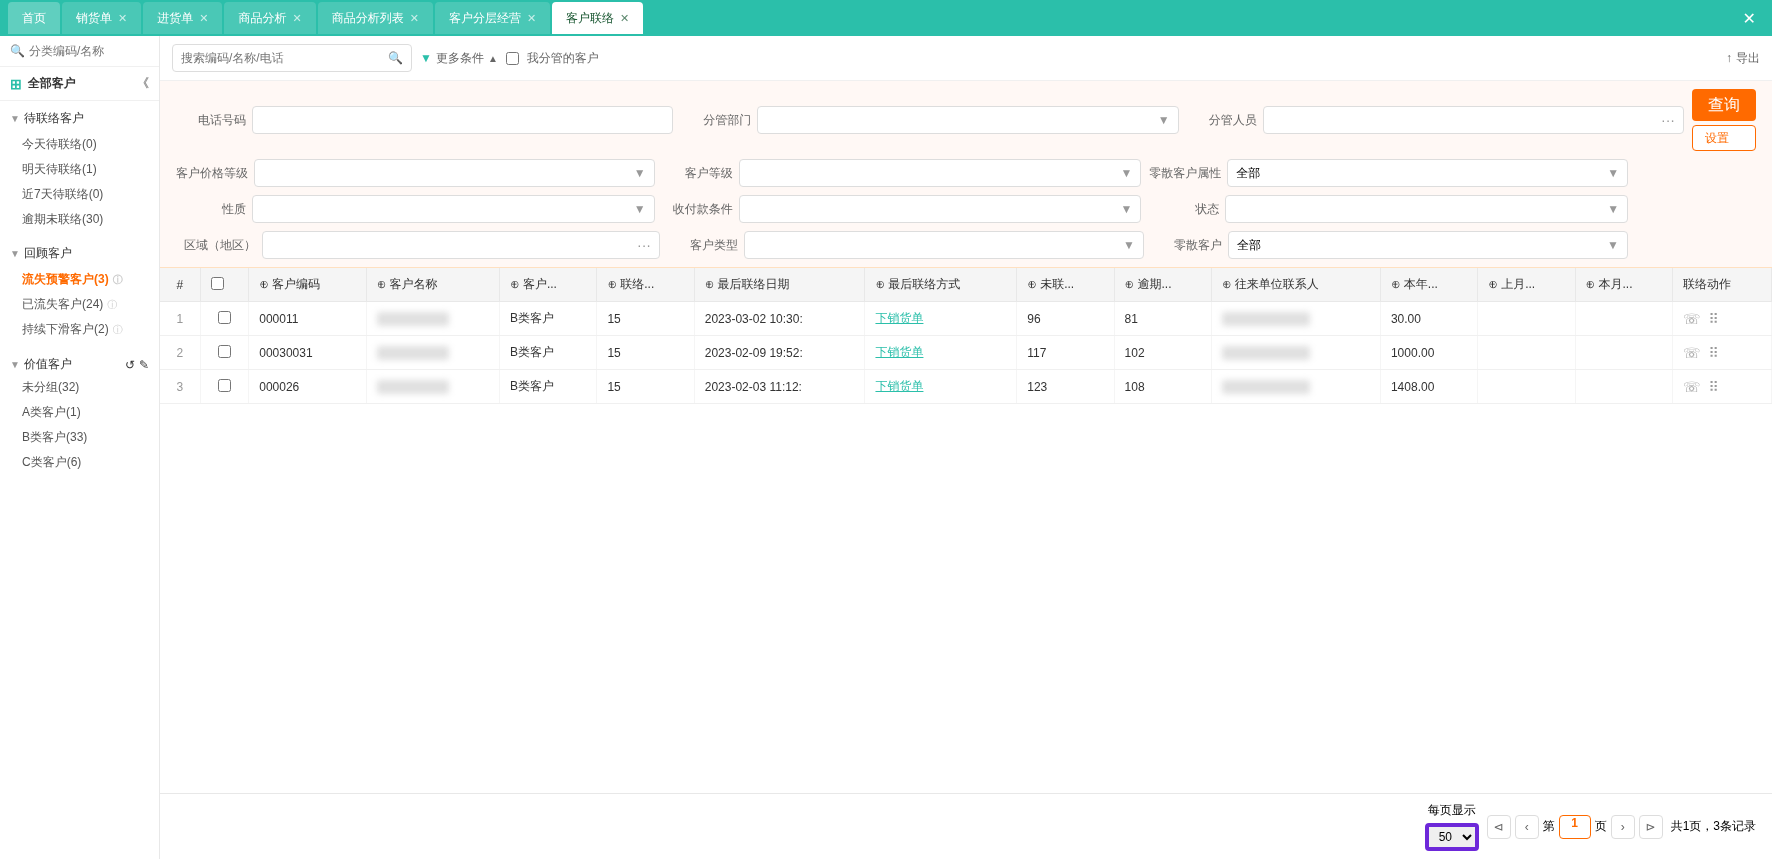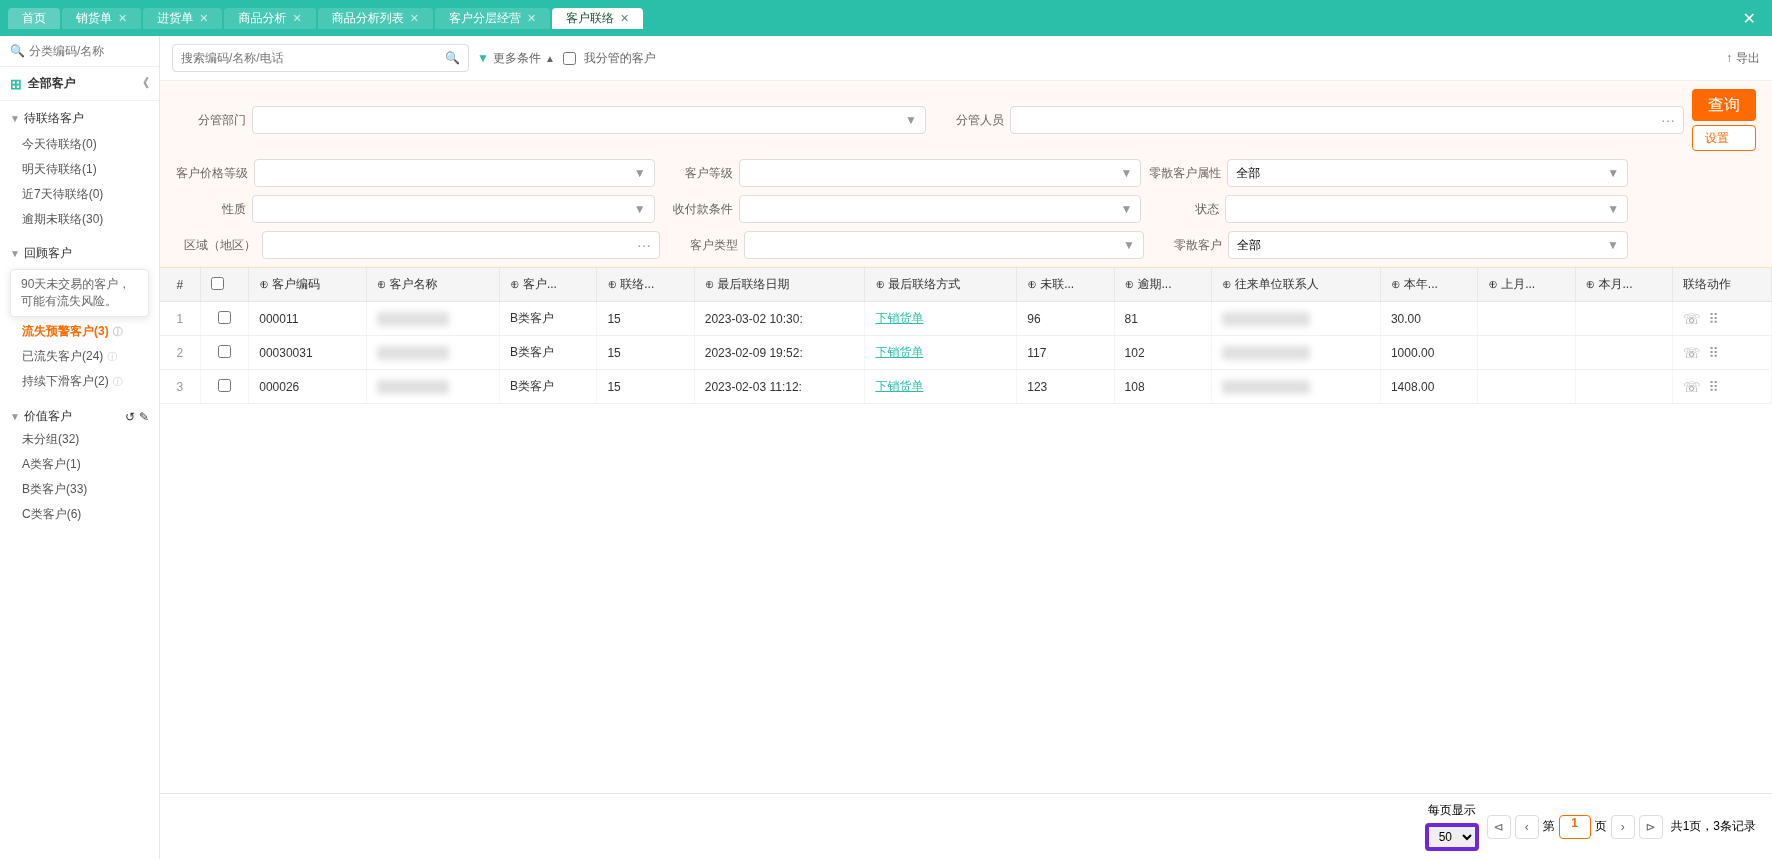--- a/index.html
+++ b/index.html
@@ -4,21 +4,21 @@
   <style>
     * { box-sizing: border-box; margin: 0; padding: 0; font-family: 'Microsoft YaHei', Arial, sans-serif; font-size: 12px; }
     body { background: #f5f5f5; width: 1772px; min-height: 859px; overflow-x: hidden; }
 
     
     .tab-bar {
       display: flex; align-items: center; background: #2bbfaa; height: 36px; padding: 0 8px;
       position: relative;
     }
     .tab-bar .tab {
-      display: flex; align-items: center; padding: 0 14px; height: 21px; background: rgba(255,255,255,0.15);
+      display: flex; align-items: center; padding: 0 14px; height: 32px; background: rgba(255,255,255,0.15);
       color: #fff; border-radius: 4px 4px 0 0; margin-right: 2px; cursor: pointer; white-space: nowrap;
     }
     .tab-bar .tab.home { background: rgba(255,255,255,0.25); }
     .tab-bar .tab.active { background: #fff; color: #14532d; }
     .tab-bar .tab .close-icon { margin-left: 6px; opacity: 0.7; font-size: 11px; }
     .tab-bar .tab-close-all {
       margin-left: auto; color: #fff; font-size: 16px; cursor: pointer; padding: 4px 8px;
     }
 
     
@@ -67,21 +67,21 @@
     
     .content { flex: 1; display: flex; flex-direction: column; overflow: hidden; background: #fff; }
 
     
     .toolbar {
       display: flex; align-items: center; padding: 8px 12px; border-bottom: 1px solid #f0f0f0;
       background: #fff; flex-shrink: 0; gap: 8px;
     }
     .toolbar-search {
       display: flex; align-items: center; border: 1px solid #ddd; border-radius: 4px;
-      padding: 0 8px; height: 28px; width: 297px;
+      padding: 0 8px; height: 28px; width: 240px;
     }
     .toolbar-search input { border: none; outline: none; flex: 1; font-size: 12px; }
     .toolbar-search .search-icon { color: #ff6a00; margin-left: 4px; cursor: pointer; }
     .toolbar-filter {
       display: flex; align-items: center; color: #666; cursor: pointer; gap: 4px;
     }
     .toolbar-filter .filter-icon { color: #2bbfaa; }
     .toolbar-my {
       display: flex; align-items: center; gap: 4px; color: #666; cursor: pointer;
     }
@@ -236,23 +236,20 @@
       </div>
       <div class="sidebar-item">
         <span>逾期未联络(30)</span>
       </div>
     </div>
 
     <div class="sidebar-group">
       <div class="sidebar-group-header">
         <span class="arrow">▼</span>
         <span>回顾客户</span>
-      </div>
-      <div class="tooltip-box">
-        <span>90天未交易的客户，可能有流失风险。</span>
       </div>
       <div class="sidebar-item active">
         <span>流失预警客户(3)</span>
         <span class="info-icon">ⓘ</span>
       </div>
       <div class="sidebar-item">
         <span>已流失客户(24)</span>
         <span class="info-icon">ⓘ</span>
       </div>
       <div class="sidebar-item">
@@ -304,20 +301,24 @@
       <div class="toolbar-export">
         <span>↑</span>
         <span>导出</span>
       </div>
     </div>
 
     <div class="filter-panel">
 
       <div class="filter-row">
         <div class="filter-item">
+          <label>电话号码</label>
+          <input class="filter-input" type="text" style="">
+        </div>
+        <div class="filter-item">
           <label>分管部门</label>
           <div class="filter-select">
             <span></span>
             <span class="arrow">▼</span>
           </div>
         </div>
         <div class="filter-item">
           <label>分管人员</label>
           <div class="filter-select" style="flex:1;">
             <span></span>

